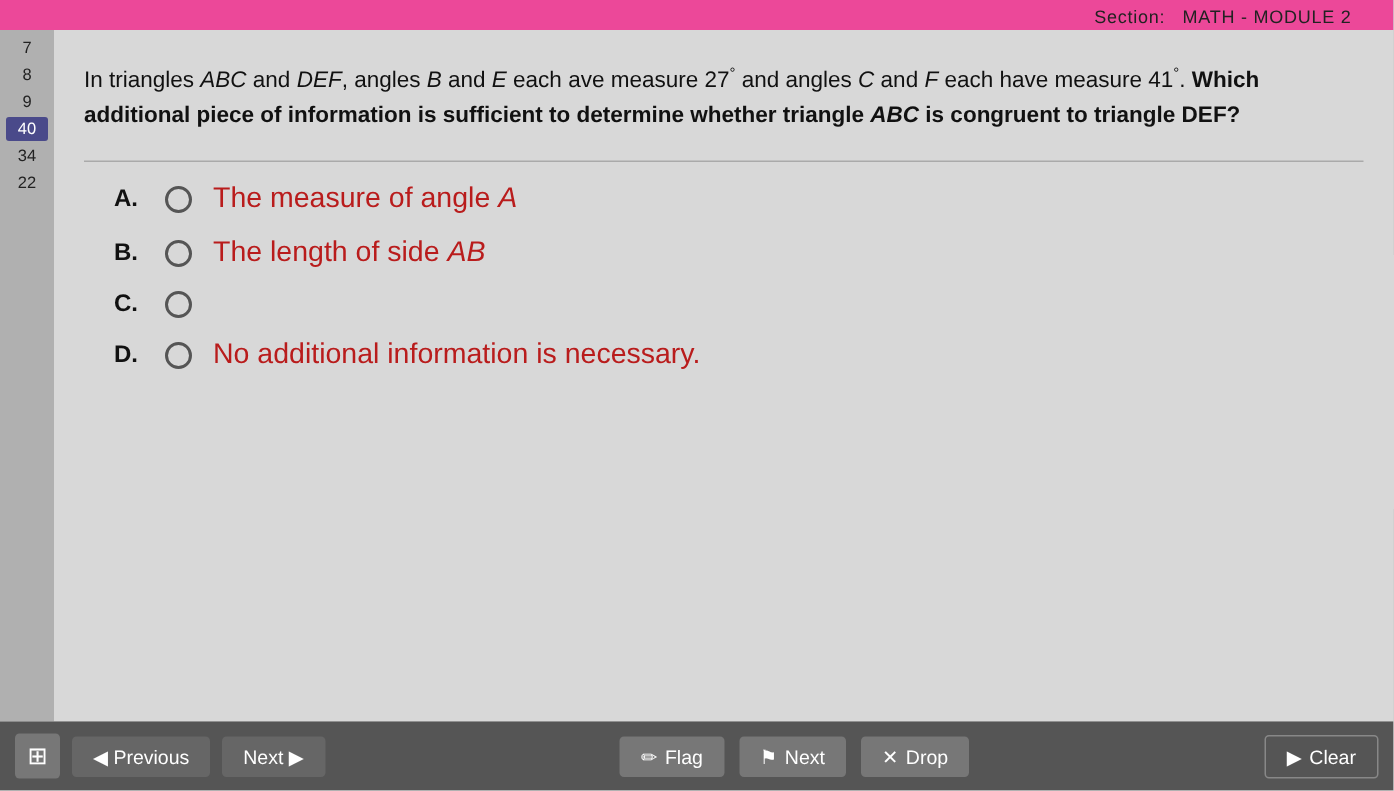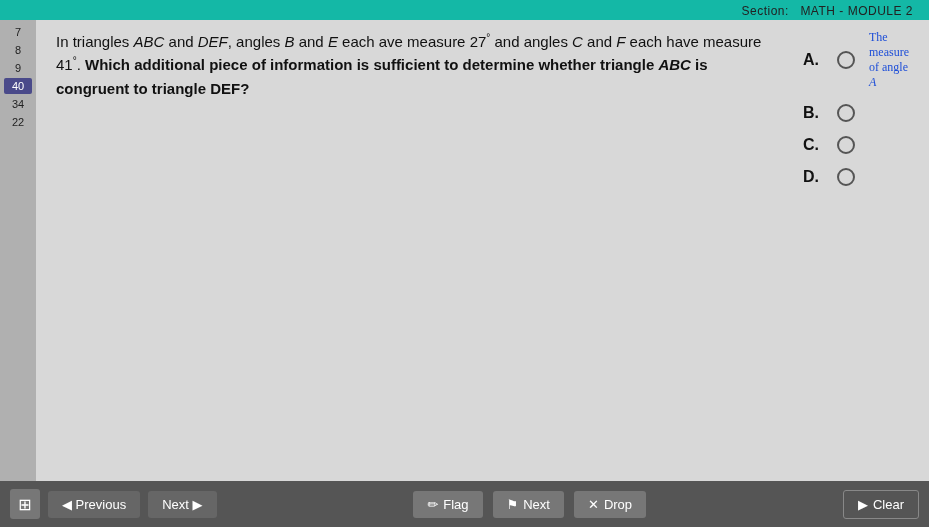--- a/index.html
+++ b/index.html
@@ -9,22 +9,22 @@
       background: #c8c8c8;
       font-family: Georgia, 'Times New Roman', serif;
       overflow: hidden;
       display: flex;
       flex-direction: column;
     }
 
     .top-bar {
       display: flex;
       justify-content: flex-end;
-      padding: 4px 16px 2px;
-      background: #14b8a6;
+      padding: 4px 28px 2px;
+      background: #ec4899;
     }
 
     .section-label {
       font-size: 12px;
       color: #222;
       font-family: Arial, sans-serif;
       letter-spacing: 0.5px;
     }
 
     .main-area {
@@ -56,22 +56,22 @@
     .sidebar-num.active {
       background: #4a4a8a;
       color: #fff;
       border-radius: 2px;
     }
 
     .content-area {
       flex: 1;
       background: #d8d8d8;
       display: flex;
-      flex-direction: row;
-      padding: 10px 20px 0 20px;
+      flex-direction: column;
+      padding: 22px 20px 0 20px;
       overflow: hidden;
     }
 
     .question-text {
       font-size: 15px;
       color: #111;
       line-height: 1.55;
       margin-bottom: 12px;
       font-family: Arial, sans-serif;
     }
@@ -110,23 +110,22 @@
       height: 18px;
       border: 2px solid #555;
       border-radius: 50%;
       background: transparent;
       flex-shrink: 0;
       cursor: pointer;
       display: inline-block;
     }
 
     .option-text {
-      font-size: 12px;
-      color: #1d4ed8;
-      font-family: Liberation Serif, serif;
+      font-size: 19px;
+      color: #b91c1c;
     }
 
     .option-text em {
       font-style: italic;
     }
 
     .spacer { flex: 1; }
 
     .bottom-bar {
       height: 46px;
@@ -251,30 +250,32 @@
 
       <div class="option-row">
         <span class="option-letter">A.</span>
         <span class="option-radio"></span>
         <span class="option-text">The measure of angle <em>A</em></span>
       </div>
 
       <div class="option-row">
         <span class="option-letter">B.</span>
         <span class="option-radio"></span>
+        <span class="option-text">The length of side <em>AB</em></span>
       </div>
 
       <div class="option-row">
         <span class="option-letter">C.</span>
         <span class="option-radio"></span>
       </div>
 
       <div class="option-row">
         <span class="option-letter">D.</span>
         <span class="option-radio"></span>
+        <span class="option-text">No additional information is necessary.</span>
       </div>
 
     </div>
 
     <div class="spacer"></div>
   </div>
 </div>
 
 <div class="bottom-bar">
   <div class="bottom-left">

